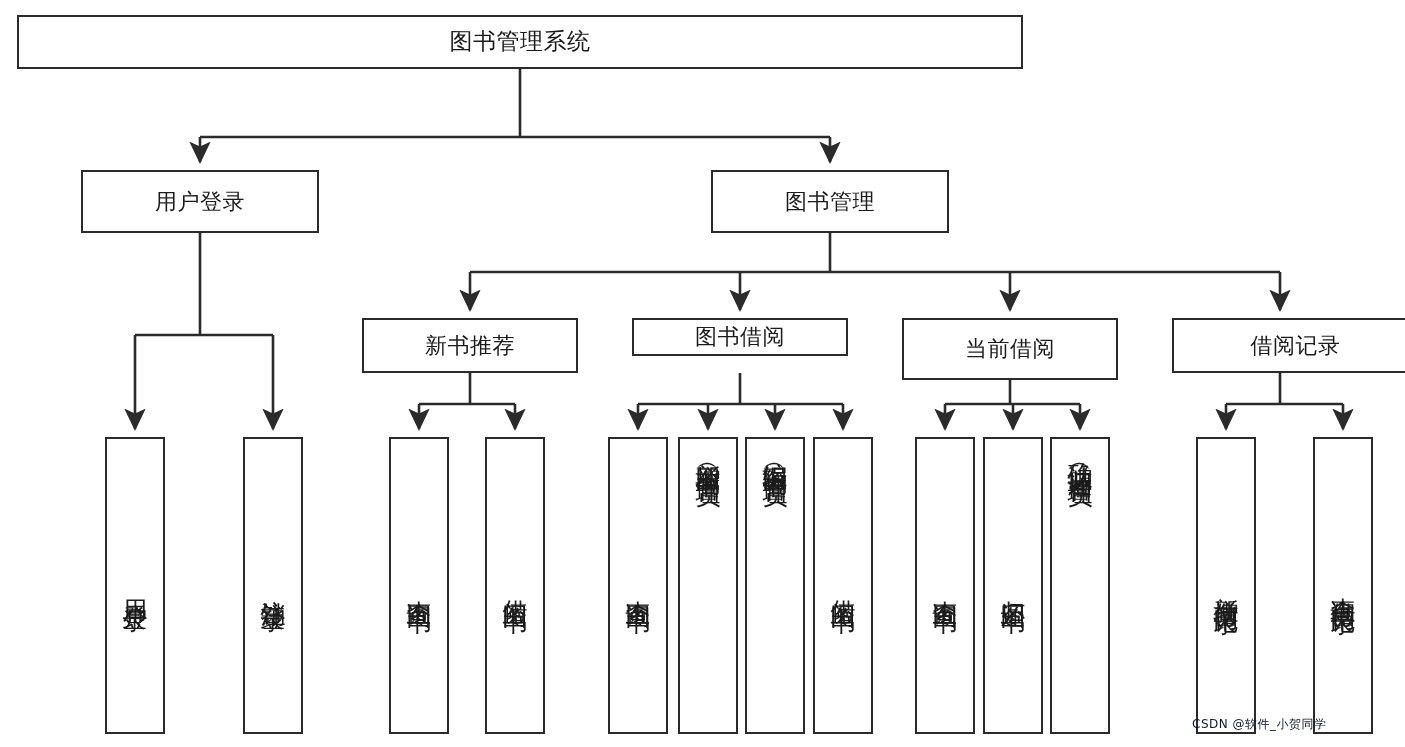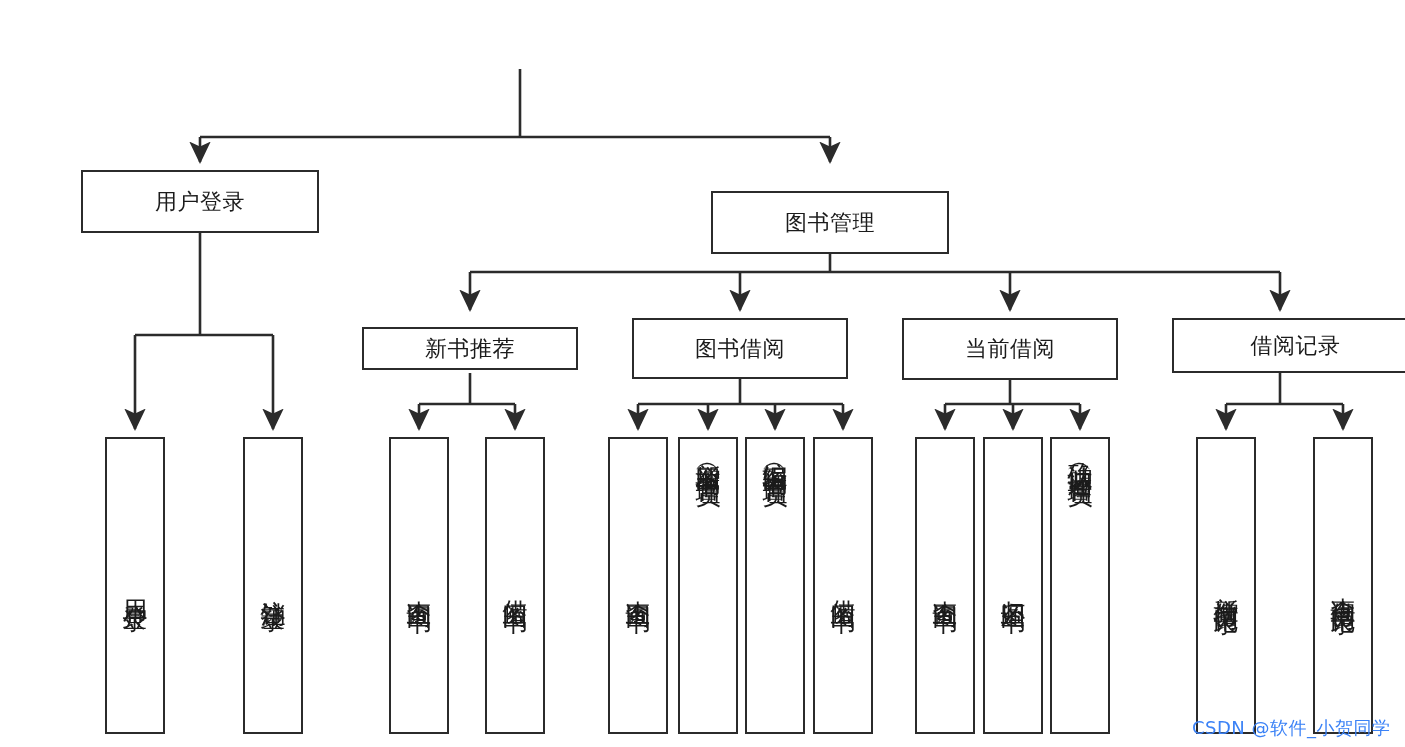--- a/index.html
+++ b/index.html
@@ -63,22 +63,22 @@
     font-size: 25px;
     line-height: 1.0;
     letter-spacing: 3px;
   }
   .node.vert.mid {
     align-items: center;
     padding-top: 0;
   }
   .watermark {
     position: absolute;
-    font-size: 18px;
-    color: #3b82f6;
+    font-size: 12px;
+    color: #0f172a;
     white-space: nowrap;
     z-index: 3;
     letter-spacing: 0.5px;
   }
 </style>
 </head>
 <body>
 
 <div id="canvas">
 
@@ -125,32 +125,35 @@
       <path d="M 1013 404 L 1013 429" marker-end="url(#arrow)"></path>
       <path d="M 1080 404 L 1080 429" marker-end="url(#arrow)"></path>
 
       <path d="M 1280 373 L 1280 404"></path>
       <path d="M 1226 404 L 1343 404"></path>
       <path d="M 1226 404 L 1226 429" marker-end="url(#arrow)"></path>
       <path d="M 1343 404 L 1343 429" marker-end="url(#arrow)"></path>
     </g>
   </svg>
 
+  <div class="node horiz root" style="left:17px; top:15px; width:1006px; height:54px;">
+    <span class="label">图书管理系统</span>
+  </div>
 
   <div class="node horiz" style="left:81px; top:170px; width:238px; height:63px;">
     <span class="label">用户登录</span>
   </div>
-  <div class="node horiz" style="left:711px; top:170px; width:238px; height:63px;margin-top:21px;">
+  <div class="node horiz" style="left:711px; top:170px; width:238px; height:63px;">
     <span class="label">图书管理</span>
   </div>
 
-  <div class="node horiz" style="left:362px; top:327px; width:216px; height:43px;">
+  <div class="node horiz" style="left:362px; top:318px; width:216px; height:55px;">
     <span class="label">新书推荐</span>
   </div>
-  <div class="node horiz" style="left:632px; top:318px; width:216px; height:61px;">
+  <div class="node horiz" style="left:632px; top:318px; width:216px; height:38px;">
     <span class="label">图书借阅</span>
   </div>
   <div class="node horiz" style="left:902px; top:318px; width:216px; height:62px;">
     <span class="label">当前借阅</span>
   </div>
   <div class="node horiz" style="left:1172px; top:318px; width:247px; height:55px;">
     <span class="label">借阅记录</span>
   </div>
 
   <div class="node vert mid" style="left:105px; top:437px; width:60px; height:297px;">

